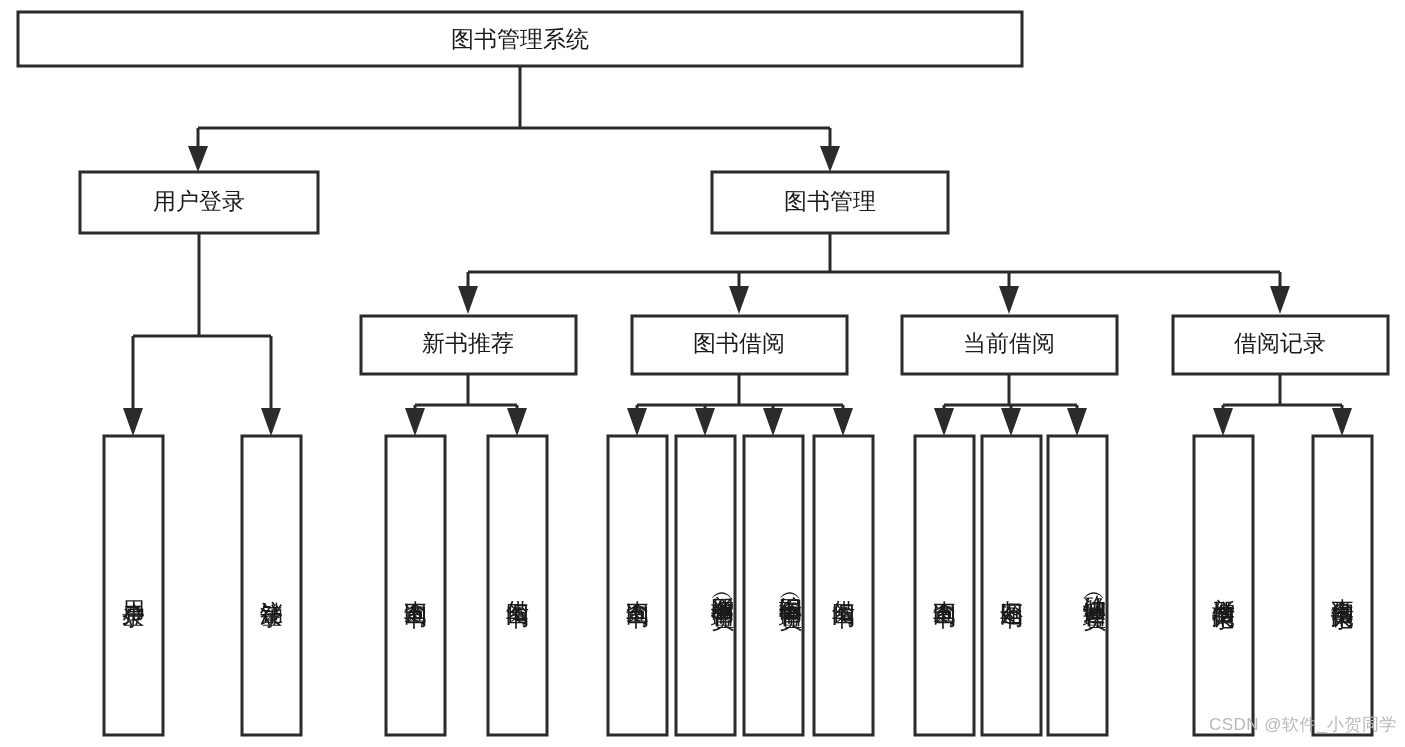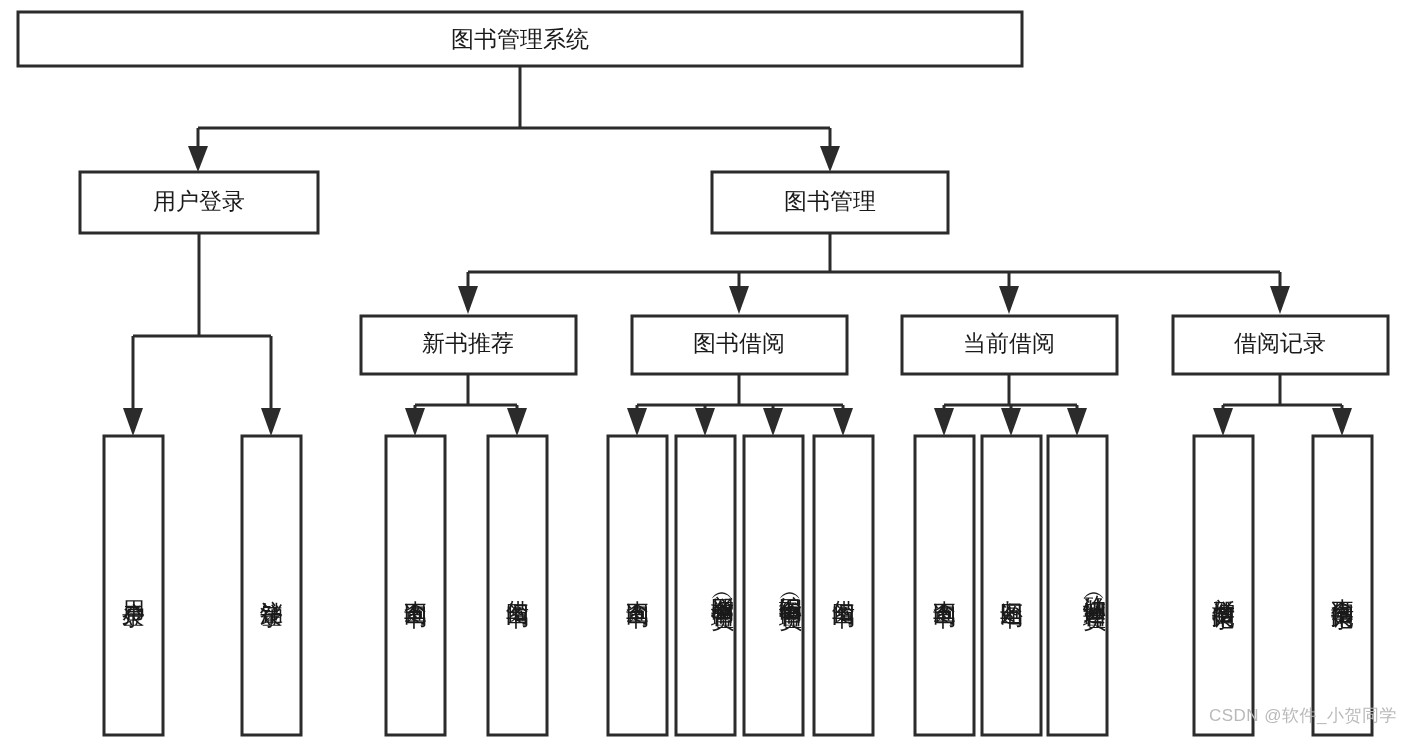--- a/index.html
+++ b/index.html
@@ -66,21 +66,21 @@
     font-size: 23px;
     line-height: 1.08;
     letter-spacing: 2px;
     color: #1a1a1a;
     white-space: nowrap;
     pointer-events: none;
   }
   .watermark {
     position: absolute;
     right: 8px;
-    bottom: 20px;
+    bottom: 11px;
     font-family: "Liberation Sans", "DejaVu Sans", sans-serif;
     font-size: 17px;
     color: #b9b9b9;
     letter-spacing: 0.5px;
     user-select: none;
   }
 </style>
 </head>
 <body>
 

